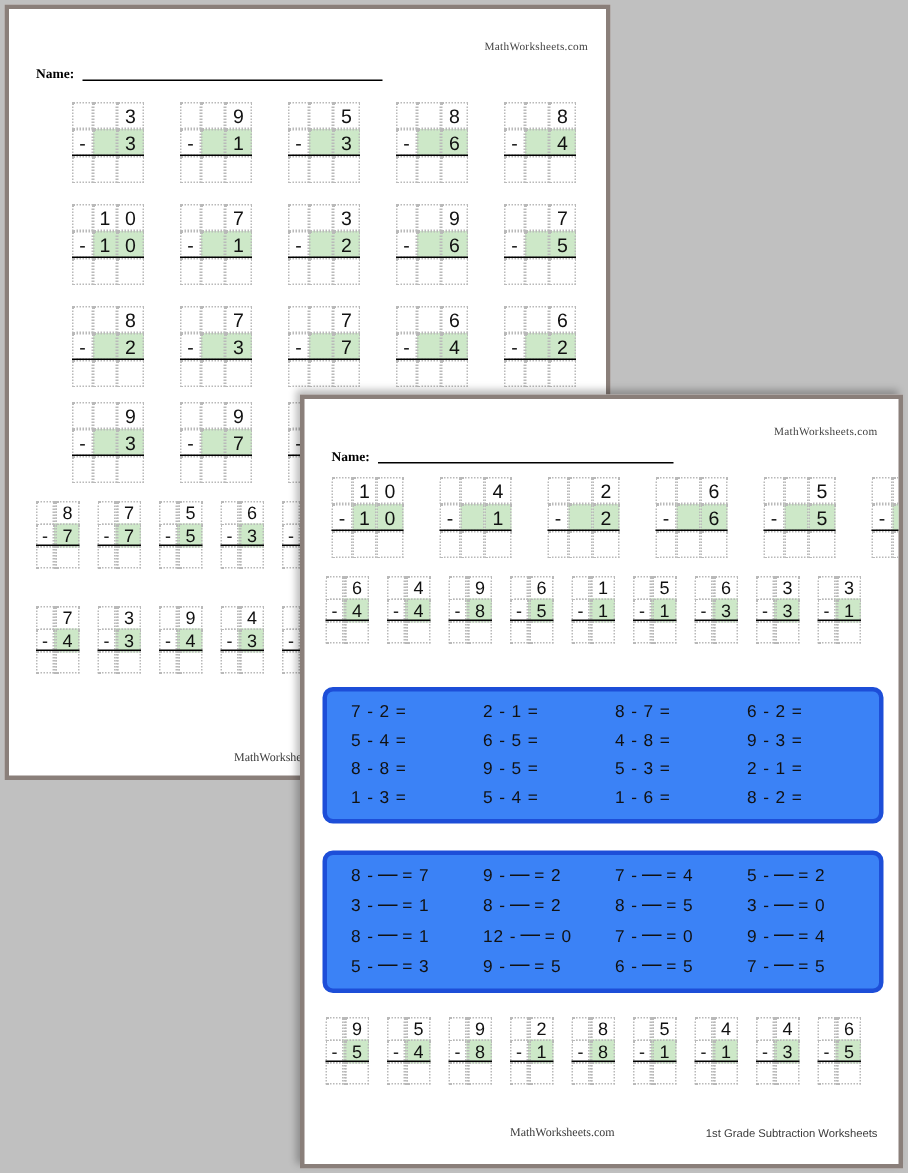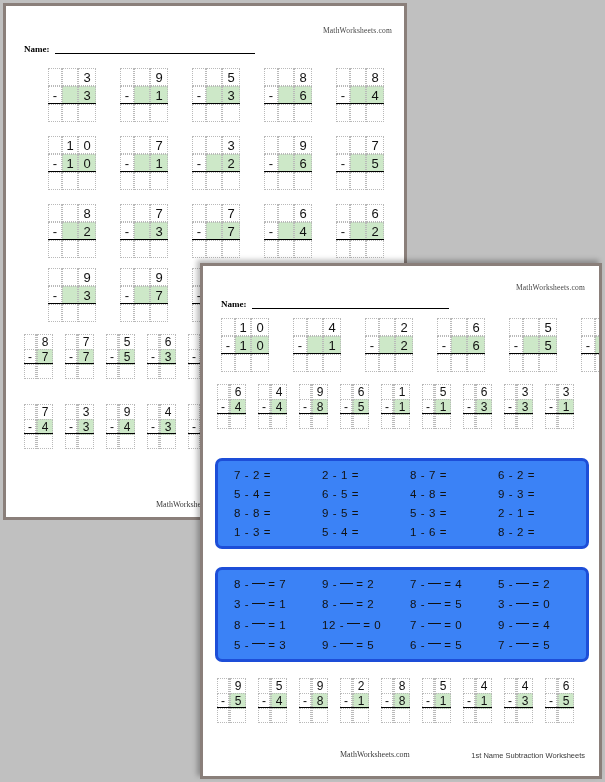--- a/index.html
+++ b/index.html
@@ -1376,15 +1376,15 @@
           <span> = 5</span>
         </div>
         <div class="hprob">
           <span>7 - </span>
           <span class="blank"></span>
           <span> = 5</span>
         </div>
       </div>
 
     <div class="foot" style="left:137px;top:484px;">MathWorksheets.com</div>
-    <div class="foot sans" style="right:14px;top:485px;">1st Name Subtraction Worksheets</div>
+    <div class="foot sans" style="right:14px;top:485px;">1st Grade Subtraction Worksheets</div>
   </div>
 </div>
 
 </body></html>

